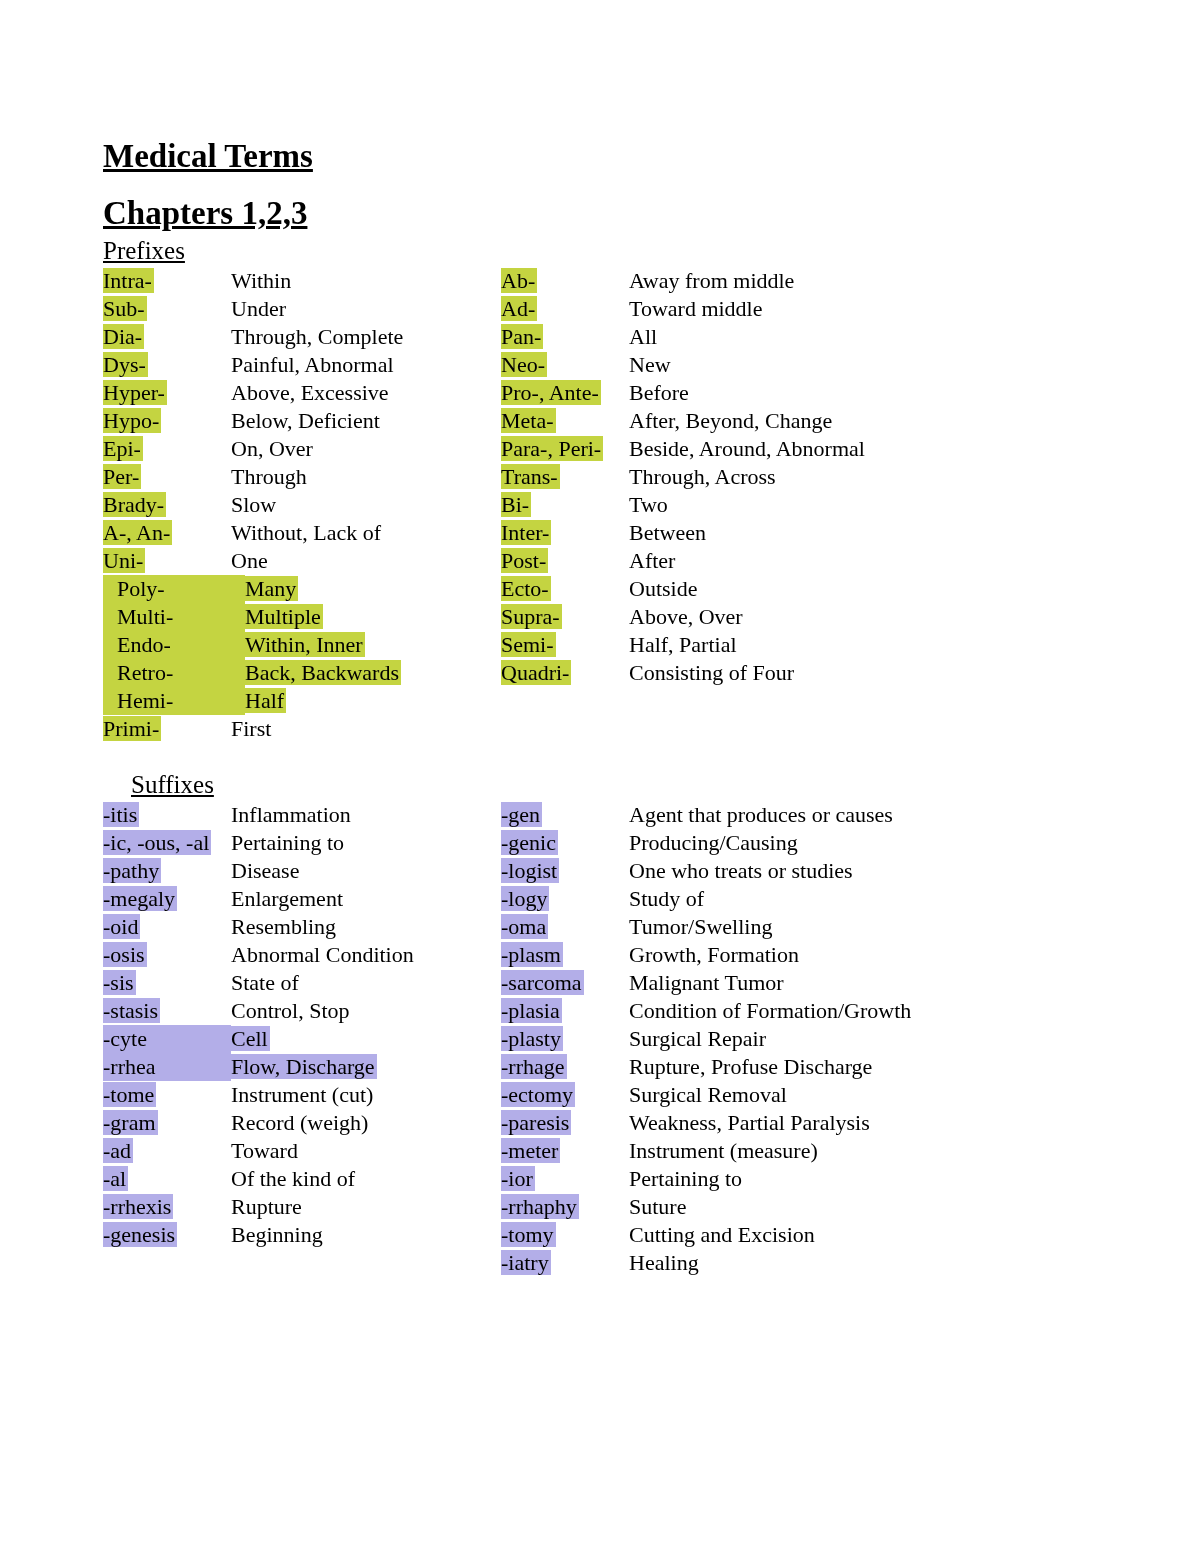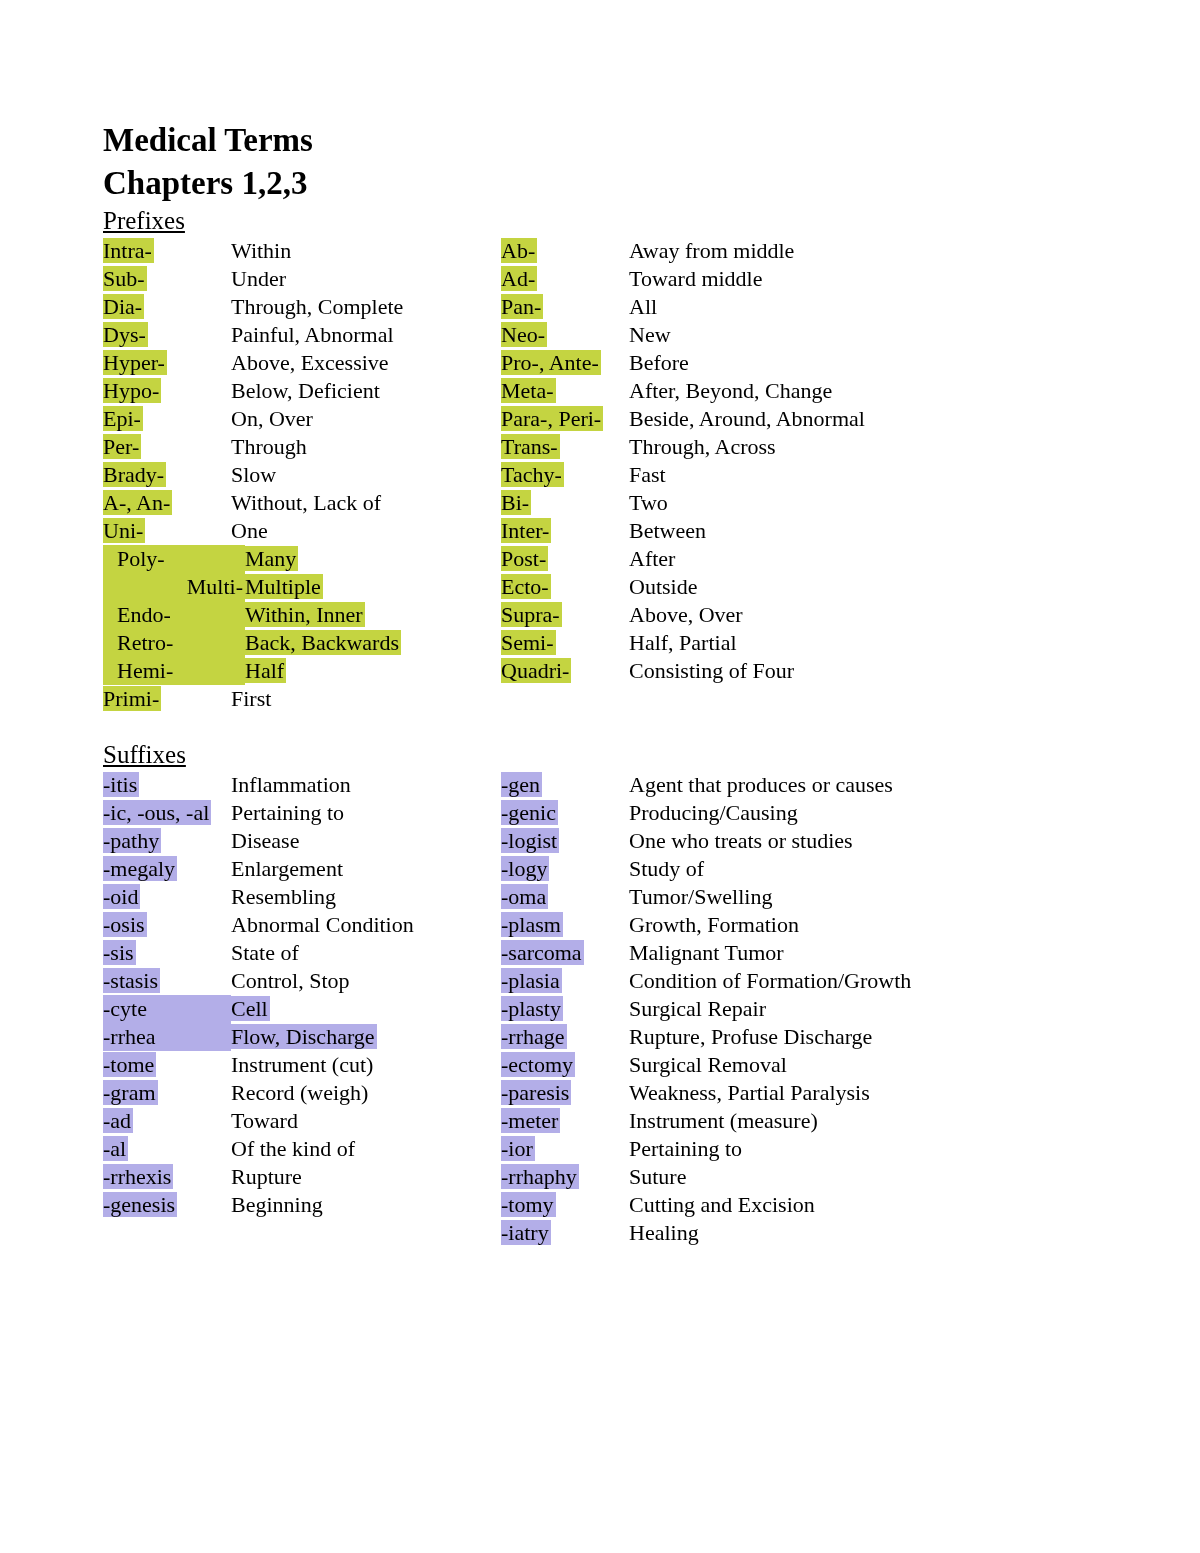--- a/index.html
+++ b/index.html
@@ -12,31 +12,33 @@
   }
   .page {
     width: 1200px;
     min-height: 1553px;
     box-sizing: border-box;
     padding: 120px 100px 0 103px;
   }
   h1.title {
     font-size: 33px;
     font-weight: bold;
-    margin: 0 0 2px 0;
+    margin: 16px 0 2px 0;
     line-height: 1.25;
+    text-decoration: underline;
   }
   h2.section {
     font-size: 25px;
     font-weight: normal;
     text-decoration: underline;
     margin: 2px 0 2px 0;
   }
   h2.section.later {
     margin-top: 28px;
+    margin-left: 28px;
   }
   .columns {
     display: flex;
     gap: 0px;
   }
   .col {
     display: flex;
     flex-direction: column;
   }
   .col.left { width: 398px; }
@@ -118,21 +120,21 @@
           <div class="def"><span>One</span></div>
         </div>
         <div class="row">
           <div class="term hl-yellow">
             <span class="" style="display: block; width: 100%; box-sizing: border-box; background: transparent;">Poly-</span>
           </div>
           <div class="def"><span class="hl-yellow">Many</span></div>
         </div>
         <div class="row">
           <div class="term hl-yellow">
-            <span class="" style="display: block; width: 100%; box-sizing: border-box; background: transparent; text-align: right;">Multi-</span>
+            <span class="" style="display: block; width: 100%; box-sizing: border-box; background: transparent;">Multi-</span>
           </div>
           <div class="def"><span class="hl-yellow">Multiple</span></div>
         </div>
         <div class="row">
           <div class="term hl-yellow">
             <span class="" style="display: block; width: 100%; box-sizing: border-box; background: transparent;">Endo-</span>
           </div>
           <div class="def"><span class="hl-yellow">Within, Inner</span></div>
         </div>
         <div class="row">
@@ -177,24 +179,20 @@
           <div class="term"><span class="hl-yellow">Meta-</span></div>
           <div class="def"><span>After, Beyond, Change</span></div>
         </div>
         <div class="row">
           <div class="term"><span class="hl-yellow">Para-, Peri-</span></div>
           <div class="def"><span>Beside, Around, Abnormal</span></div>
         </div>
         <div class="row">
           <div class="term"><span class="hl-yellow">Trans-</span></div>
           <div class="def"><span>Through, Across</span></div>
-        </div>
-        <div class="row">
-          <div class="term"><span class="hl-yellow">Tachy-</span></div>
-          <div class="def"><span>Fast</span></div>
         </div>
         <div class="row">
           <div class="term"><span class="hl-yellow">Bi-</span></div>
           <div class="def"><span>Two</span></div>
         </div>
         <div class="row">
           <div class="term"><span class="hl-yellow">Inter-</span></div>
           <div class="def"><span>Between</span></div>
         </div>
         <div class="row">

